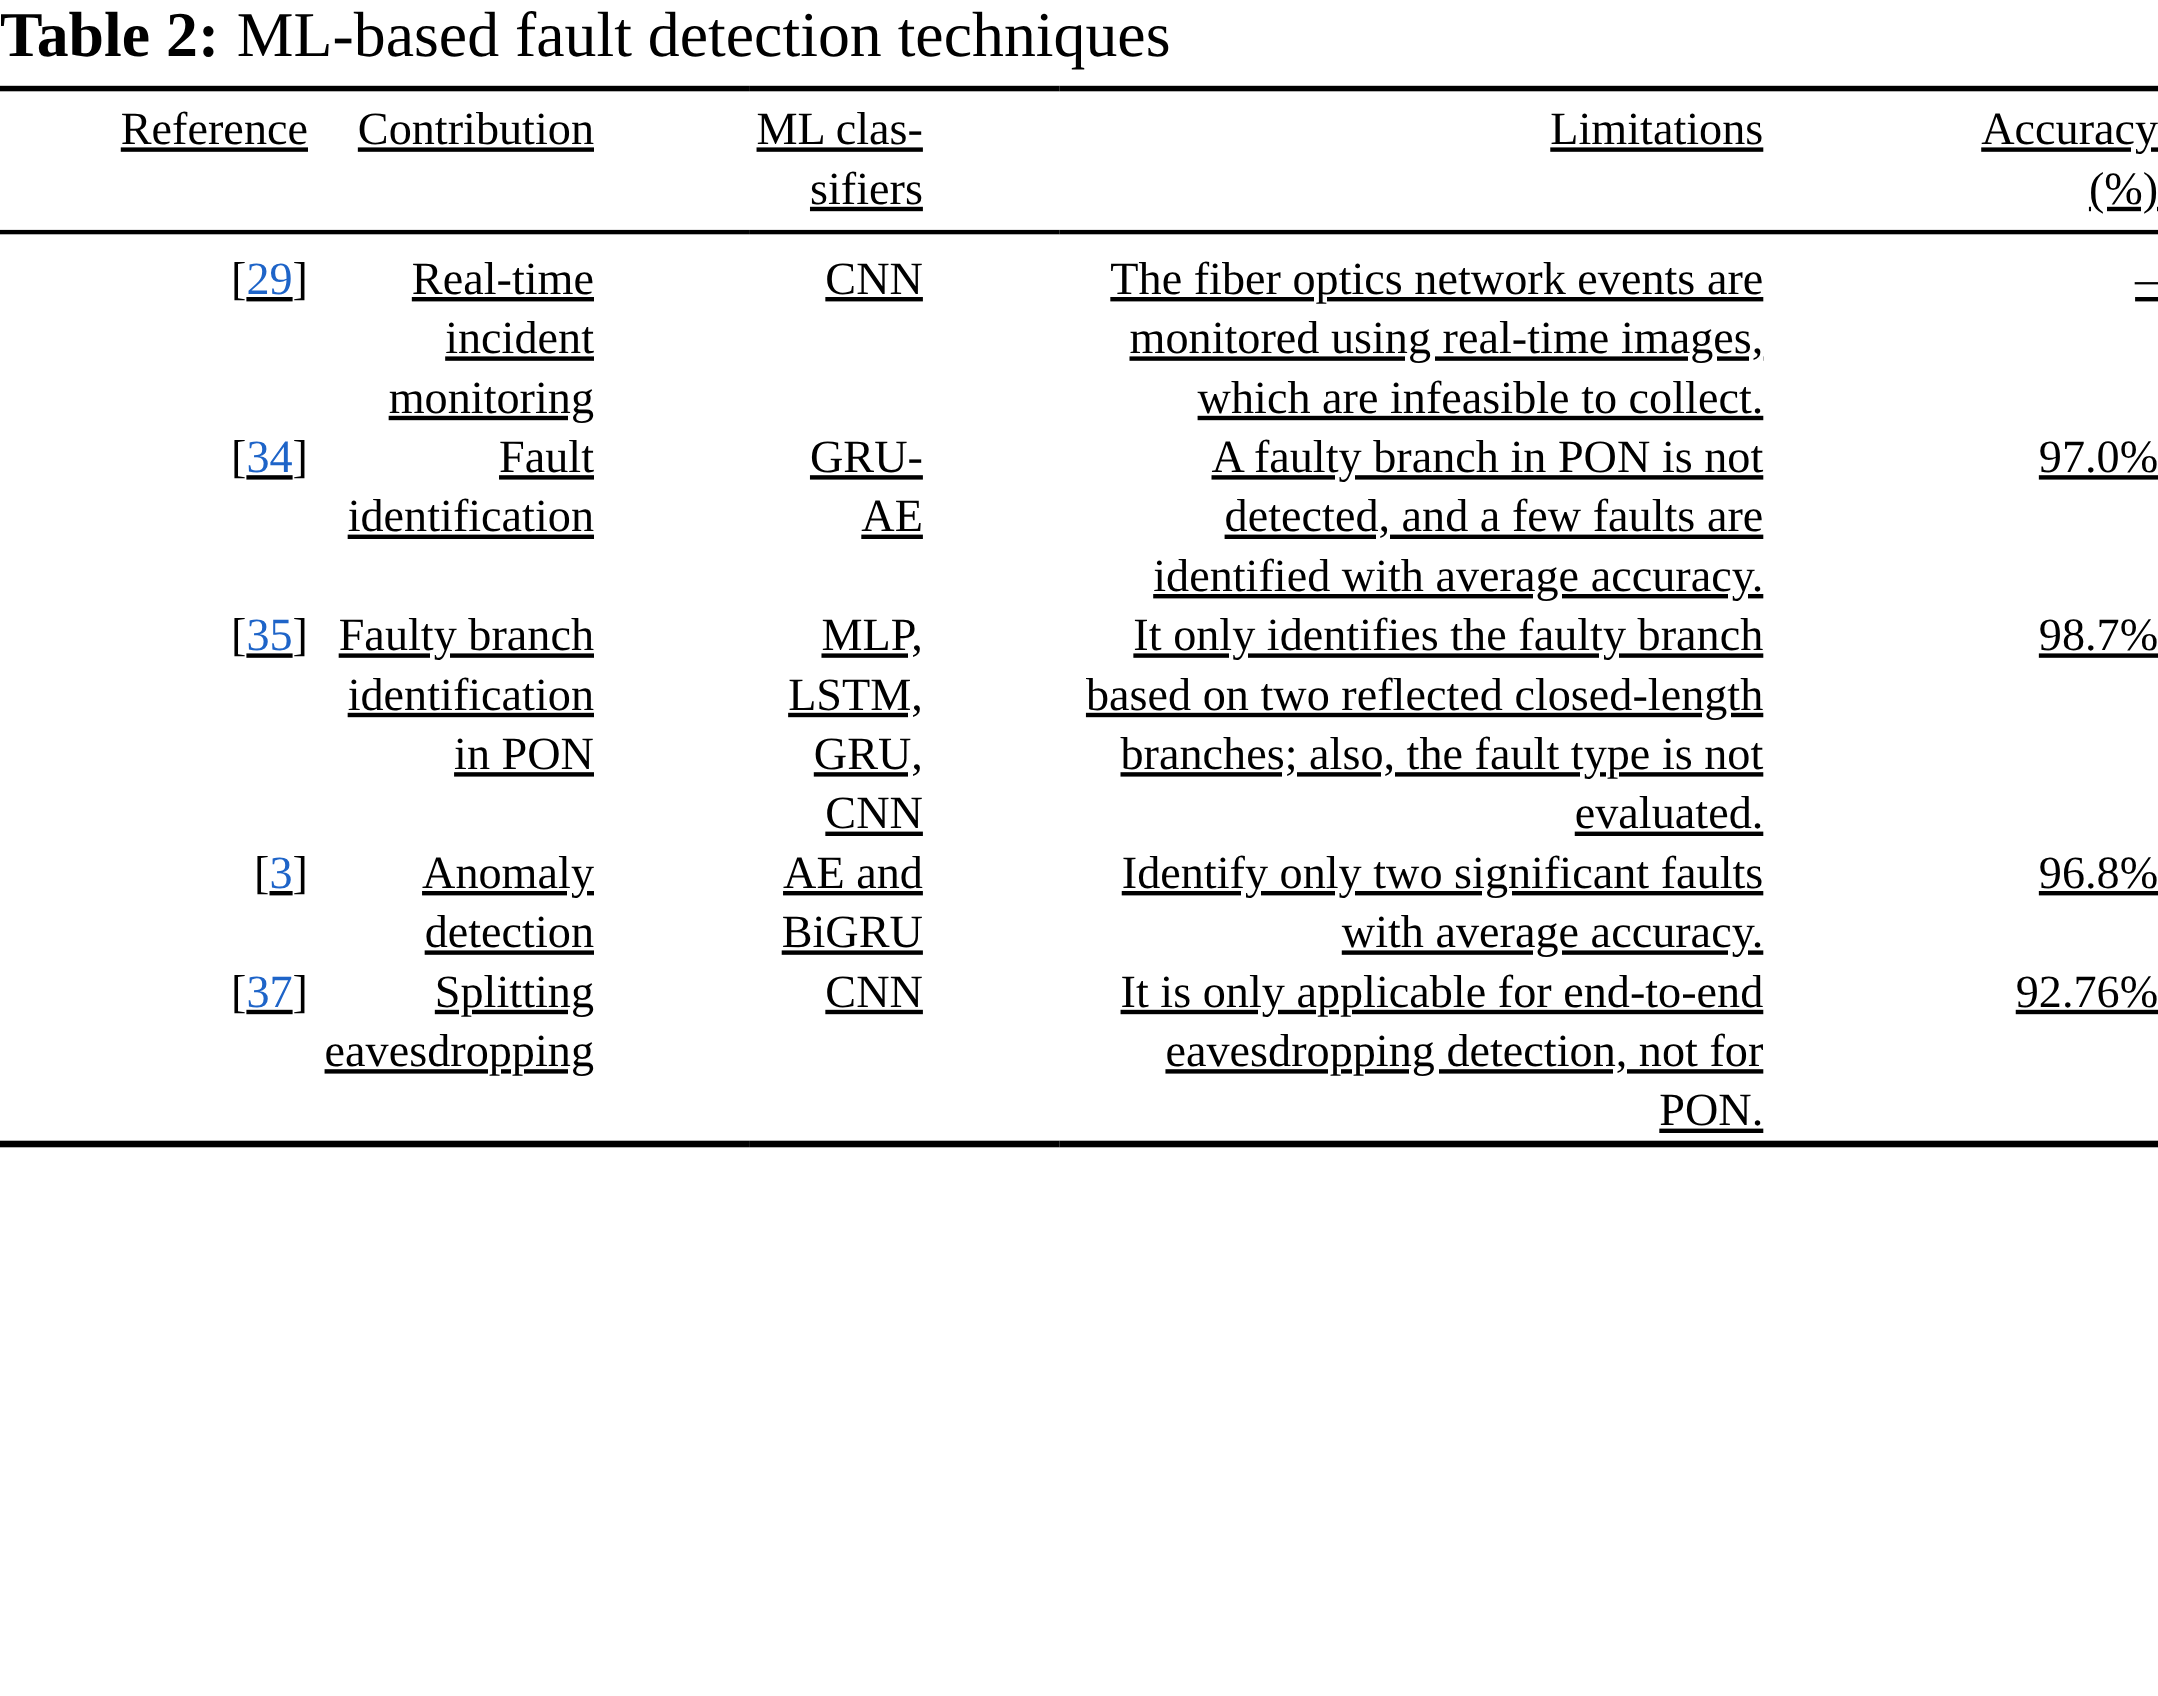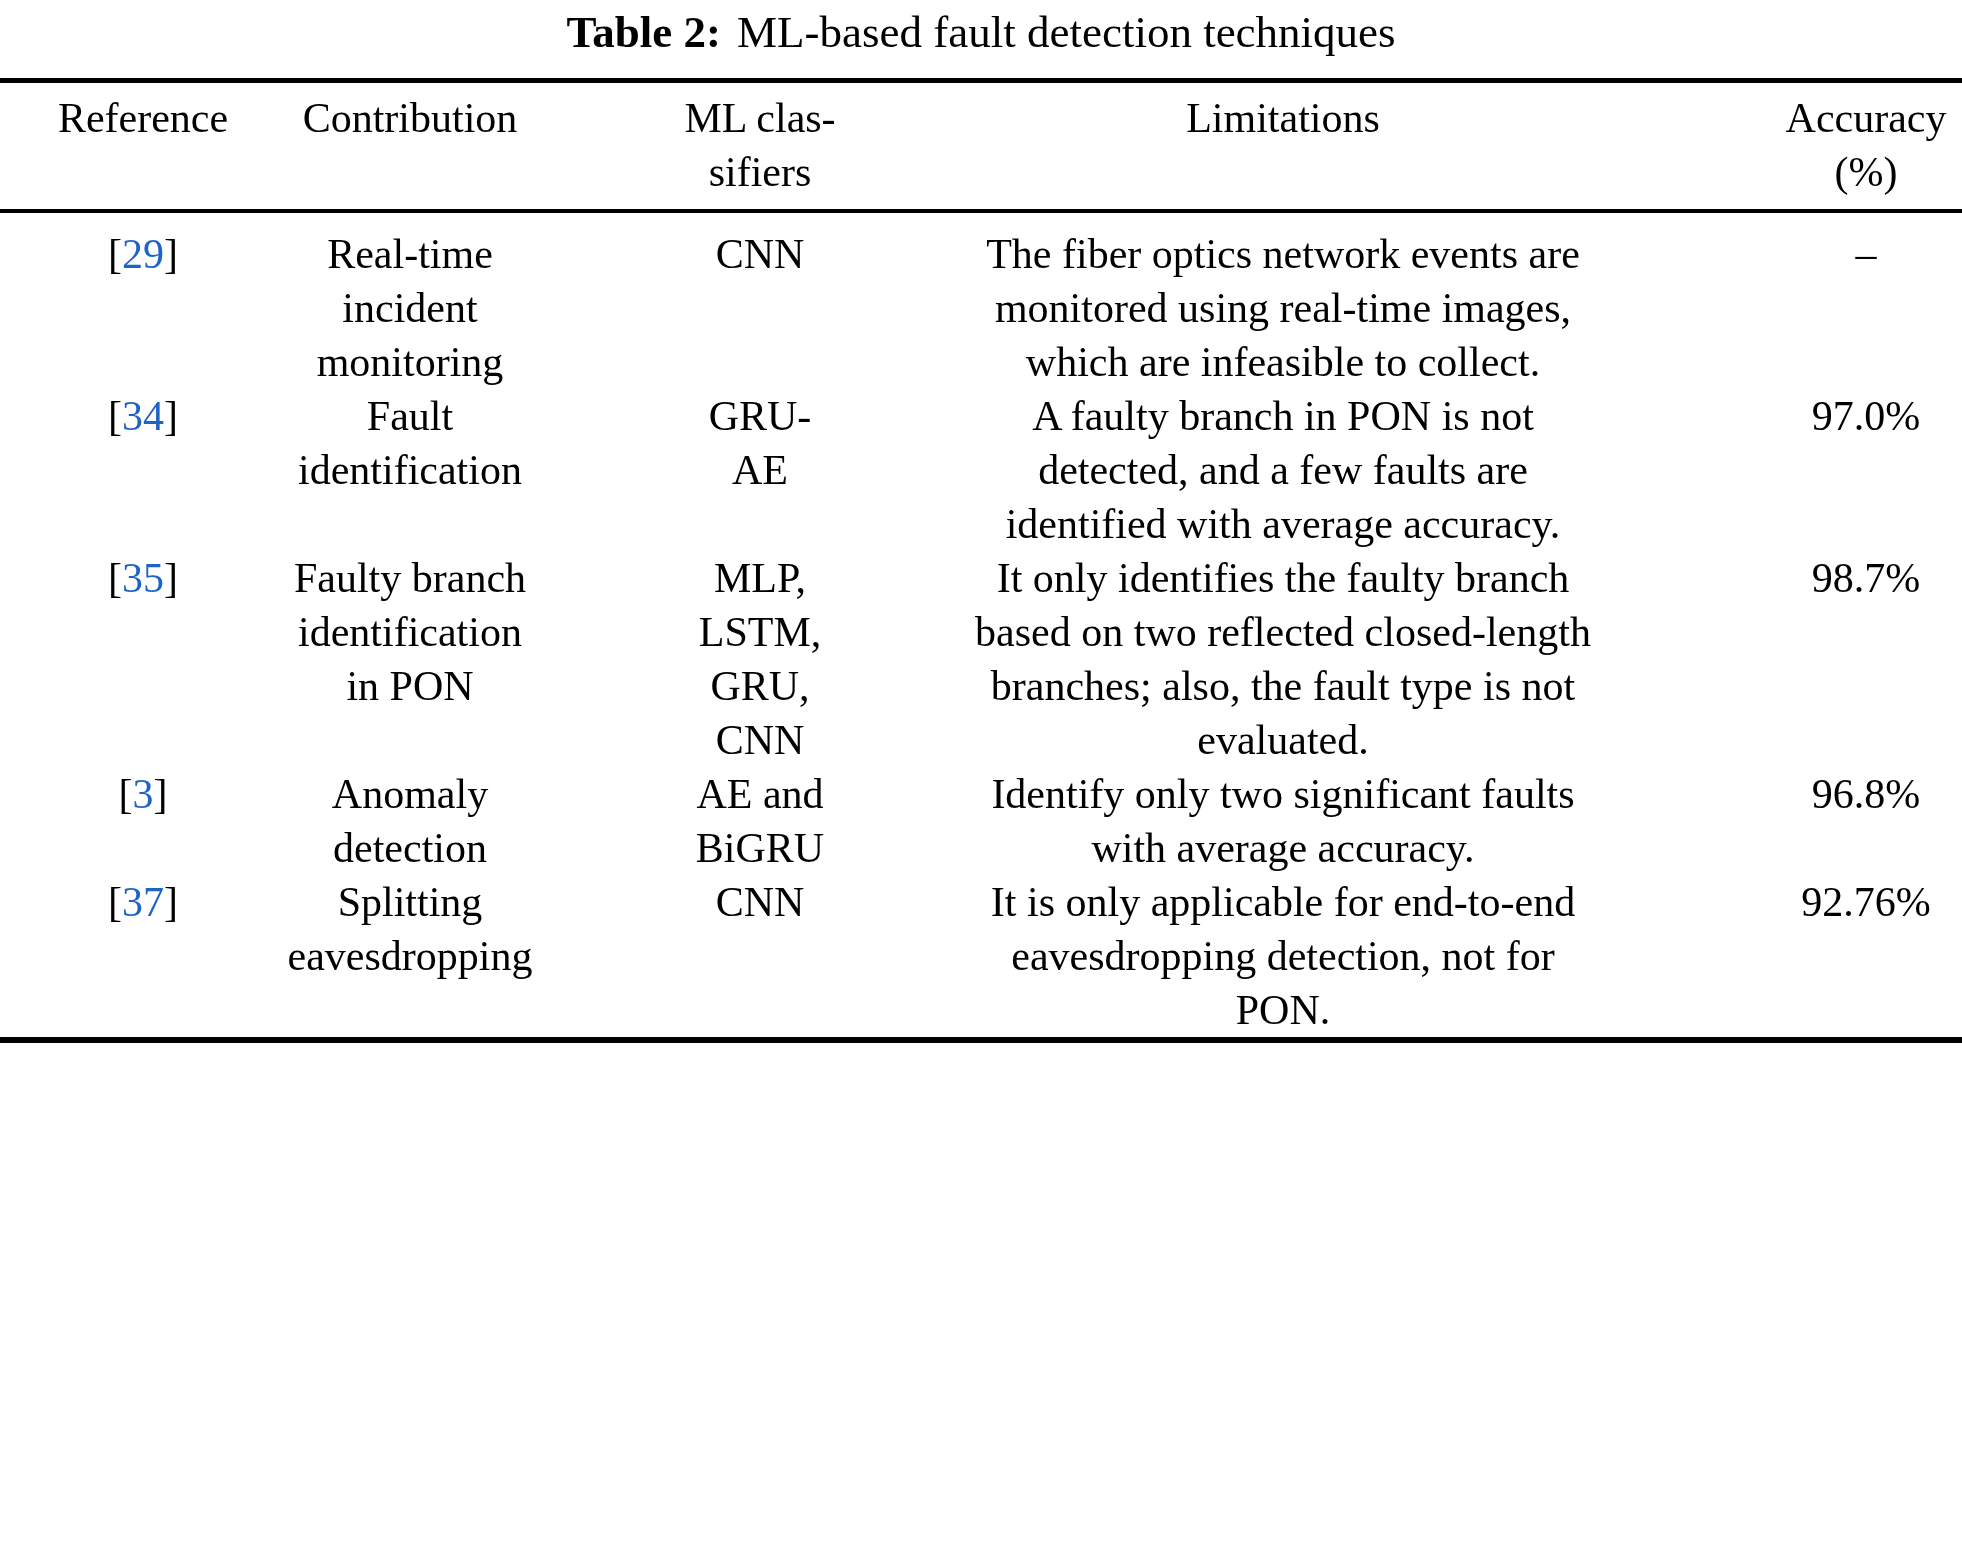--- a/index.html
+++ b/index.html
@@ -8,42 +8,43 @@
   .page {
     width: 1962px;
     height: 1542px;
     background: #ffffff;
     color: #000000;
     font-family: "Liberation Serif", "DejaVu Serif", serif;
     overflow: hidden;
   }
   .title {
     margin-top: 4px;
-    text-align: center;
-    font-size: 45px;
+    text-align: left;
+    font-size: 58px;
     line-height: 56px;
     white-space: nowrap;
   }
   .title .label { font-weight: bold; margin-right: 16px; }
   table.ml-table {
     width: 1962px;
     margin-top: 18px;
     border-collapse: collapse;
     table-layout: fixed;
     border-top: 5px solid #000000;
     border-bottom: 6px solid #000000;
     font-size: 42px;
     line-height: 54px;
   }
   thead tr { border-bottom: 4px solid #000000; }
   th, td {
     vertical-align: top;
-    text-align: center;
+    text-align: right;
     font-weight: normal;
     padding: 0;
+    text-decoration: underline;
   }
   th { padding-top: 8px; padding-bottom: 10px; }
   tbody tr:first-child td { padding-top: 14px; }
   .col-ref    { padding-left: 6px; }
   .col-contrib{ padding-right: 141px; }
   .col-ml     { padding-right: 124px; }
   .col-limit  { padding-right: 167px; }
   .two-line span { display: block; }
   .ref-num { color: var(--ref-blue); text-decoration: none; cursor: pointer; }
 </style>

